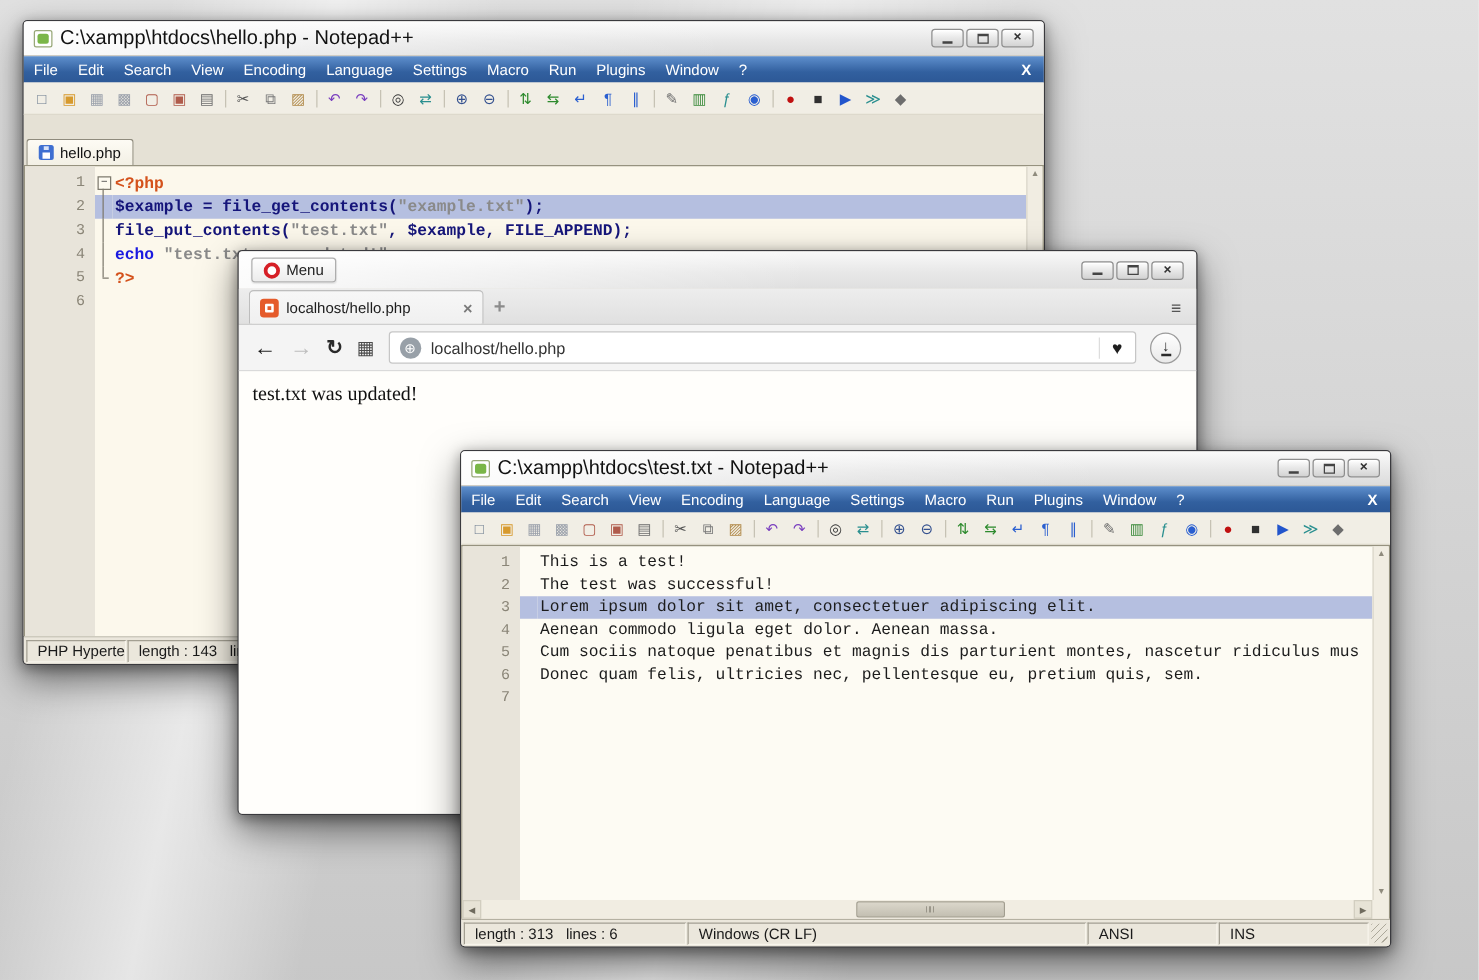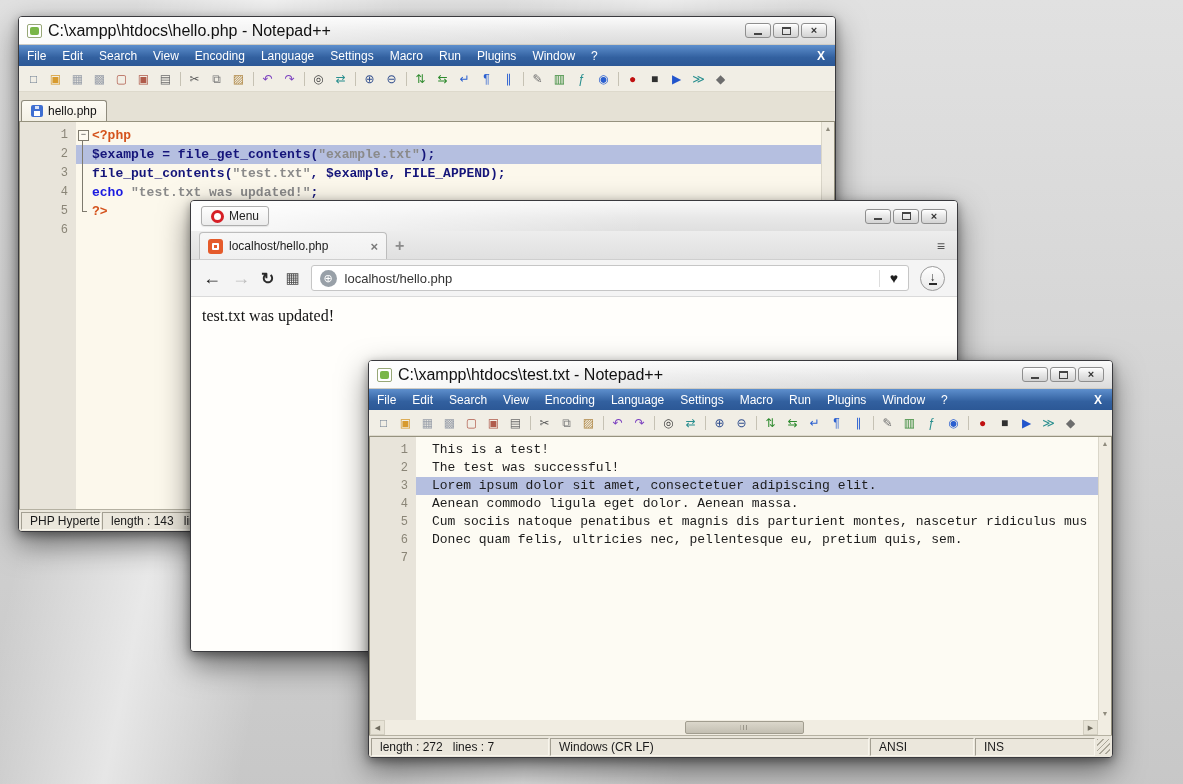--- a/index.html
+++ b/index.html
@@ -35,21 +35,21 @@
   .npp-logo::after { content:""; position:absolute; inset:2px; background:#7ab648; border-radius:2px; }
 
   .menubar { height:21px; flex:none; display:flex; align-items:center; background:linear-gradient(180deg,#5e8fcd,#32609f 60%,#2c5896); }
   .menu-item { color:#fff; font-size:12px; padding:0 8px; height:100%; display:flex; align-items:center; white-space:nowrap; }
   .menu-x { margin-left:auto; color:#fff; font-size:12px; font-weight:700; padding:0 10px; }
 
   .toolbar { height:26px; flex:none; display:flex; align-items:center; background:#f1eee5; border-bottom:1px solid #ddd9cc; padding:0 4px; overflow:hidden; }
   .tb-btn { width:21px; height:18px; margin-right:1px; display:flex; align-items:center; justify-content:center; font-size:12px; flex:none; }
   .tb-sep { width:1px; height:14px; background:#c6c2b4; margin:0 3px; flex:none; }
 
-  .tabbar { height:29px; flex:none; display:flex; align-items:flex-end; background:#e5e1d5; padding:0 2px; }
+  .tabbar { height:40px; flex:none; display:flex; align-items:flex-end; background:#e5e1d5; padding:0 2px; }
   .tab { height:21px; display:flex; align-items:center; gap:5px; padding:0 9px; font-size:12px; color:#111;
          background:linear-gradient(180deg,#fdfbf4,#f3f0e5); border:1px solid #8f8b7d; border-bottom:none; border-radius:3px 3px 0 0; }
   .floppy { width:12px; height:12px; background:#3f6fd1; border-radius:2px; position:relative; flex:none; }
   .floppy::before { content:""; position:absolute; left:4px; top:1px; width:4px; height:3px; background:#d8e2f8; }
   .floppy::after  { content:""; position:absolute; left:3px; bottom:1px; width:6px; height:5px; background:#fff; }
 
   .editor-wrap { flex:1; min-height:0; display:flex; border:1px solid #96927f; border-bottom:none; background:var(--edbg); overflow:hidden; }
   .editor { flex:1; overflow:hidden; padding-top:4px;
             background:linear-gradient(90deg,#e8e4da 0 var(--numw), transparent var(--numw)); }
   .row { display:flex; height:19px; line-height:19px; font-family:"Liberation Mono","DejaVu Sans Mono",monospace; font-size:13px; }
@@ -429,21 +429,21 @@
     </div>
     <div class="hscroll-row">
       <span class="hs-arrow">◀</span>
       <span class="hs-track">
           <span class="hs-thumb"></span>
         </span>
       <span class="hs-arrow">▶</span>
       <span class="hs-corner"></span>
     </div>
     <div class="statusbar">
-        <span class="sb-cell">length : 272   lines : 7</span>
+        <span class="sb-cell">length : 313   lines : 6</span>
         <span class="sb-cell">Windows (CR LF)</span>
         <span class="sb-cell">ANSI</span>
         <span class="sb-cell">INS</span>
         <span class="grip"></span>
       </div>
   </div>
 
 </div>
 
 </body></html>

